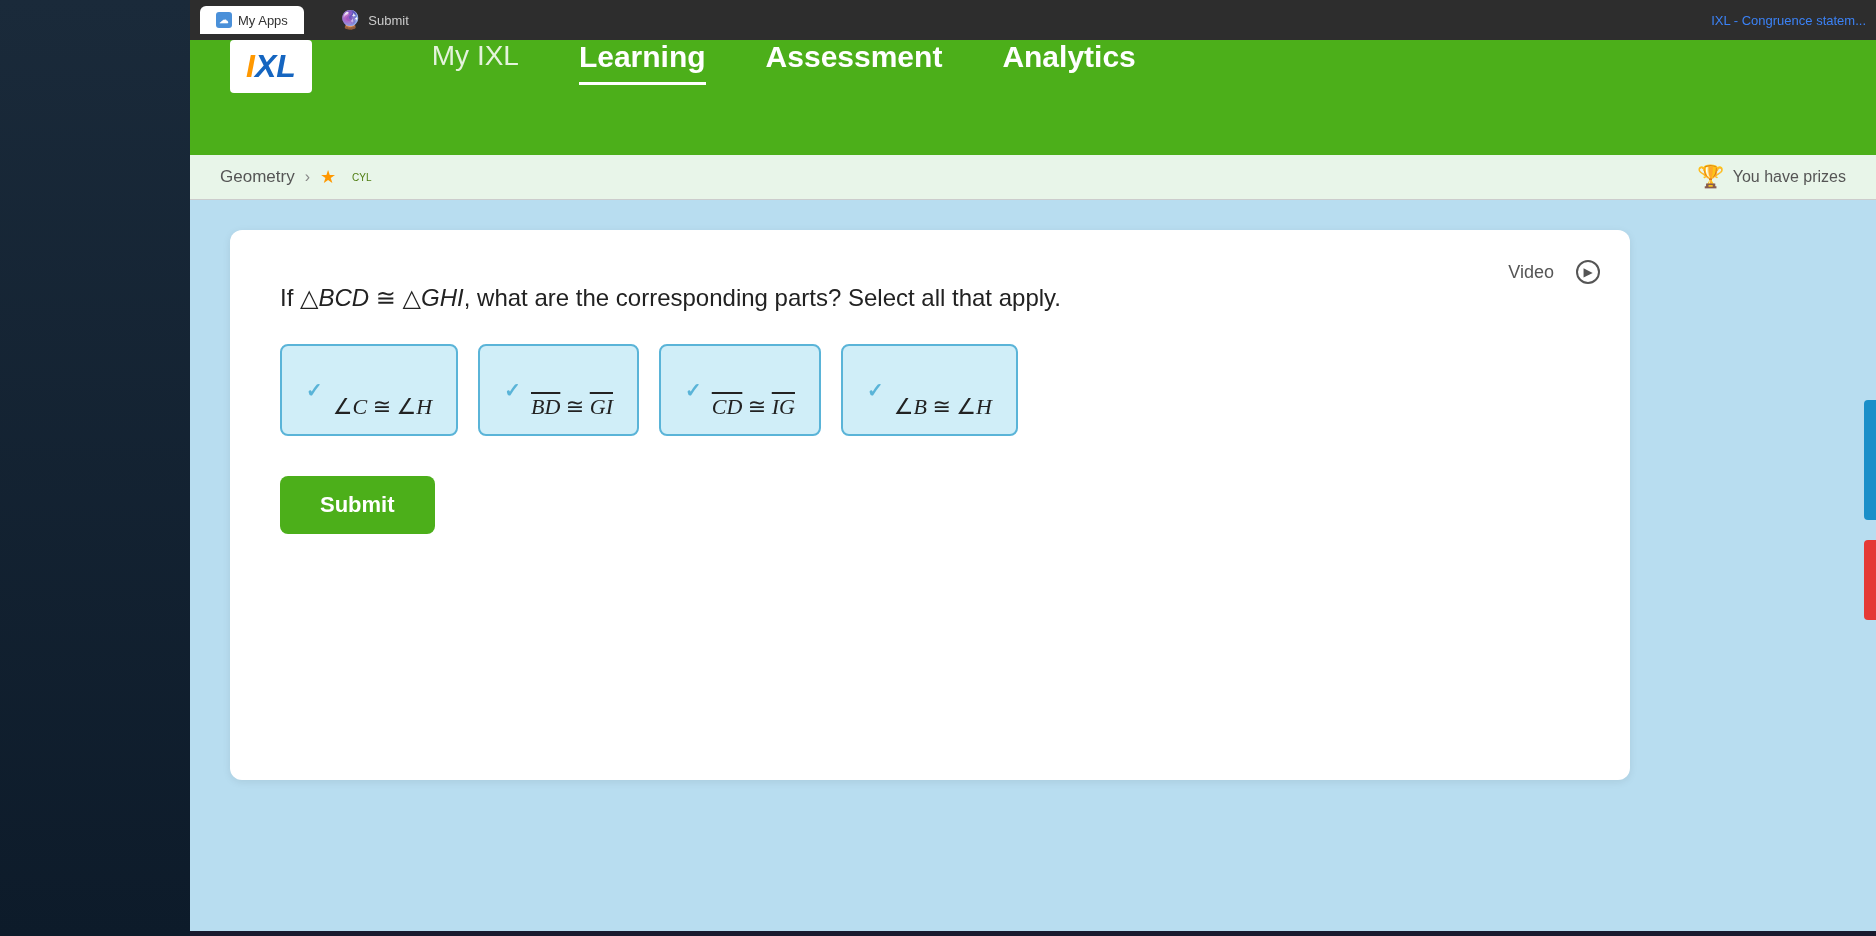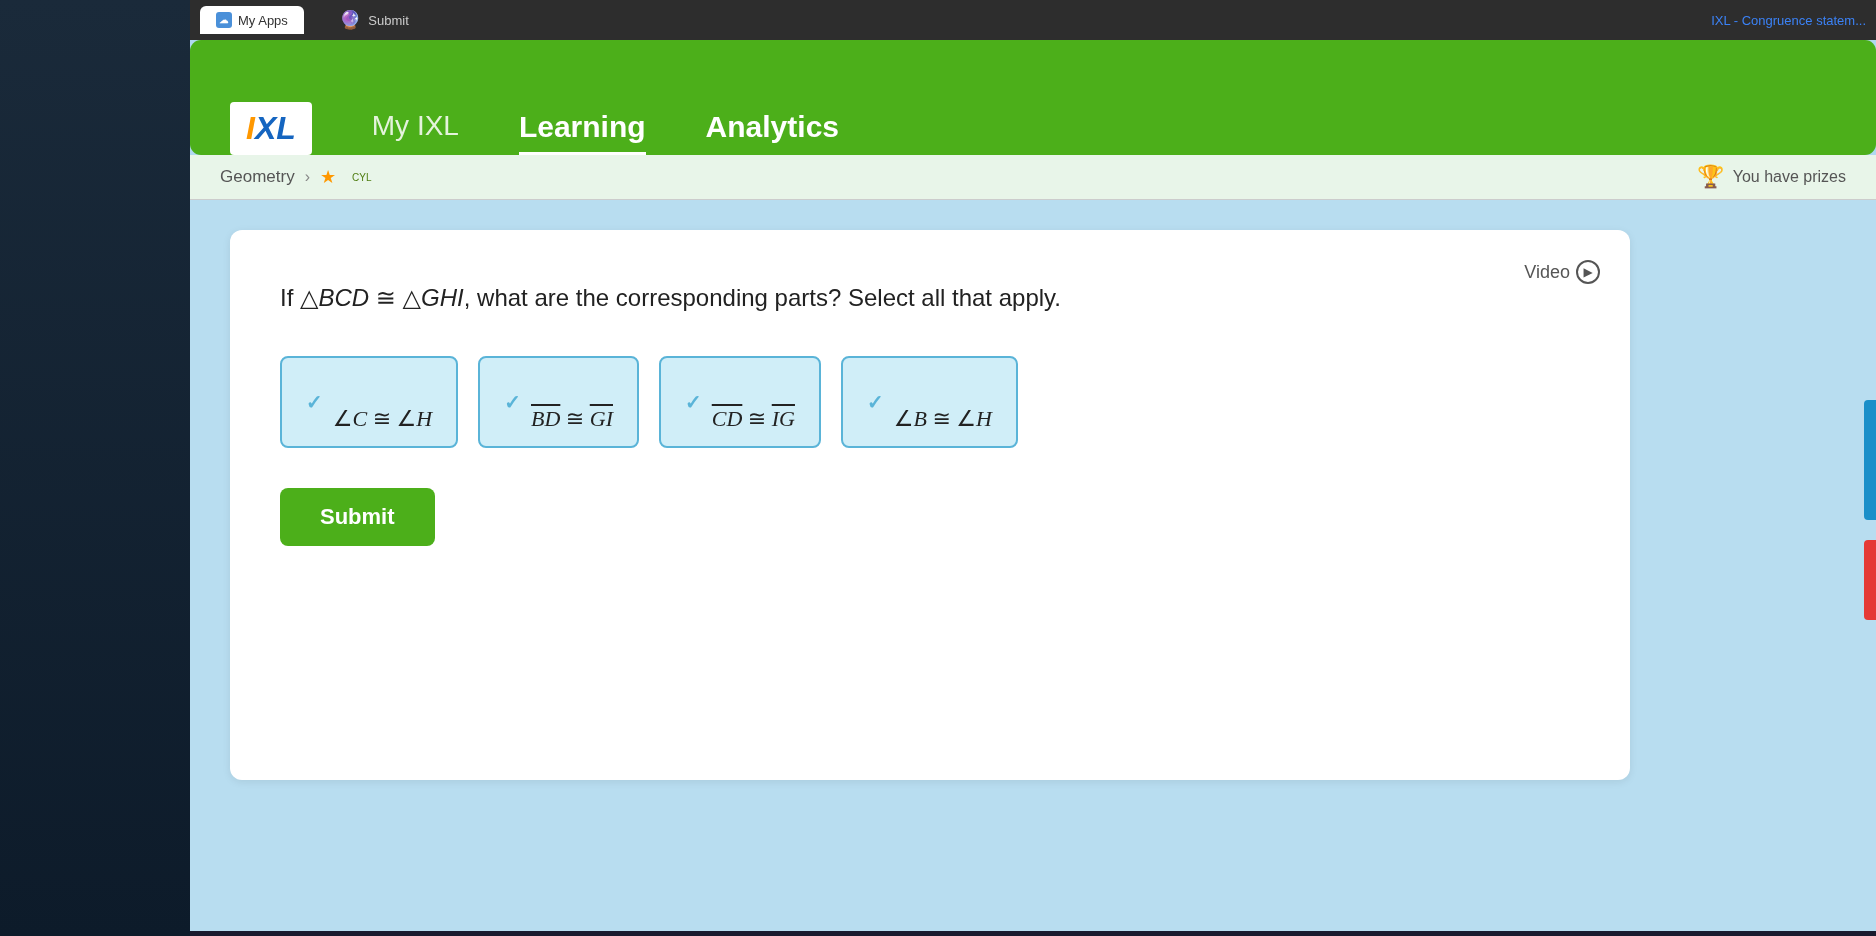--- a/index.html
+++ b/index.html
@@ -58,23 +58,23 @@
       position: relative;
       left: 190px;
       width: calc(1876px - 190px);
     }
 
     
     .top-nav {
       background: #4caf1a;
       height: 115px;
       display: flex;
-      align-items: flex-end;
+      align-items: flex-start;
       padding: 0 40px;
-      border-radius: 11px;
+      gap: 60px;
     }
     .logo-box {
       background: white;
       padding: 8px 16px;
       border-radius: 4px;
       display: flex;
       align-items: center;
     }
     .logo-text {
       font-size: 32px;
@@ -171,40 +171,40 @@
       position: relative;
       box-shadow: 0 2px 8px rgba(0,0,0,0.08);
     }
 
     .video-btn {
       position: absolute;
       top: 30px;
       right: 30px;
       display: flex;
       align-items: center;
-      gap: 6px;
+      gap: 22px;
       color: #555;
       font-size: 18px;
       cursor: pointer;
     }
     .video-play-icon {
       width: 24px;
       height: 24px;
       border: 2px solid #555;
       border-radius: 50%;
       display: flex;
       align-items: center;
       justify-content: center;
       font-size: 12px;
     }
 
     .question-text {
       font-size: 24px;
       color: #222;
-      margin-bottom: 40px;
+      margin-bottom: 28px;
       line-height: 1.5;
     }
 
     
     .options-row {
       display: flex;
       gap: 20px;
       margin-bottom: 40px;
       flex-wrap: wrap;
     }
@@ -306,20 +306,21 @@
 
   <nav class="top-nav">
     <div class="logo-box">
       <span class="logo-text">
         <span class="logo-i">I</span><span class="logo-xl">XL</span>
       </span>
     </div>
     <div class="nav-links">
       <a class="nav-link nav-link-myixl">My IXL</a>
       <a class="nav-link active">Learning</a>
+      <a class="nav-link">Assessment</a>
       <a class="nav-link">Analytics</a>
     </div>
   </nav>
 
   <div class="breadcrumb-bar">
     <a class="breadcrumb-link">Geometry</a>
     <span class="breadcrumb-arrow">›</span>
     <span class="breadcrumb-star">★</span>
     <span class="breadcrumb-code">CYL</span>
     <div class="prizes-btn">

